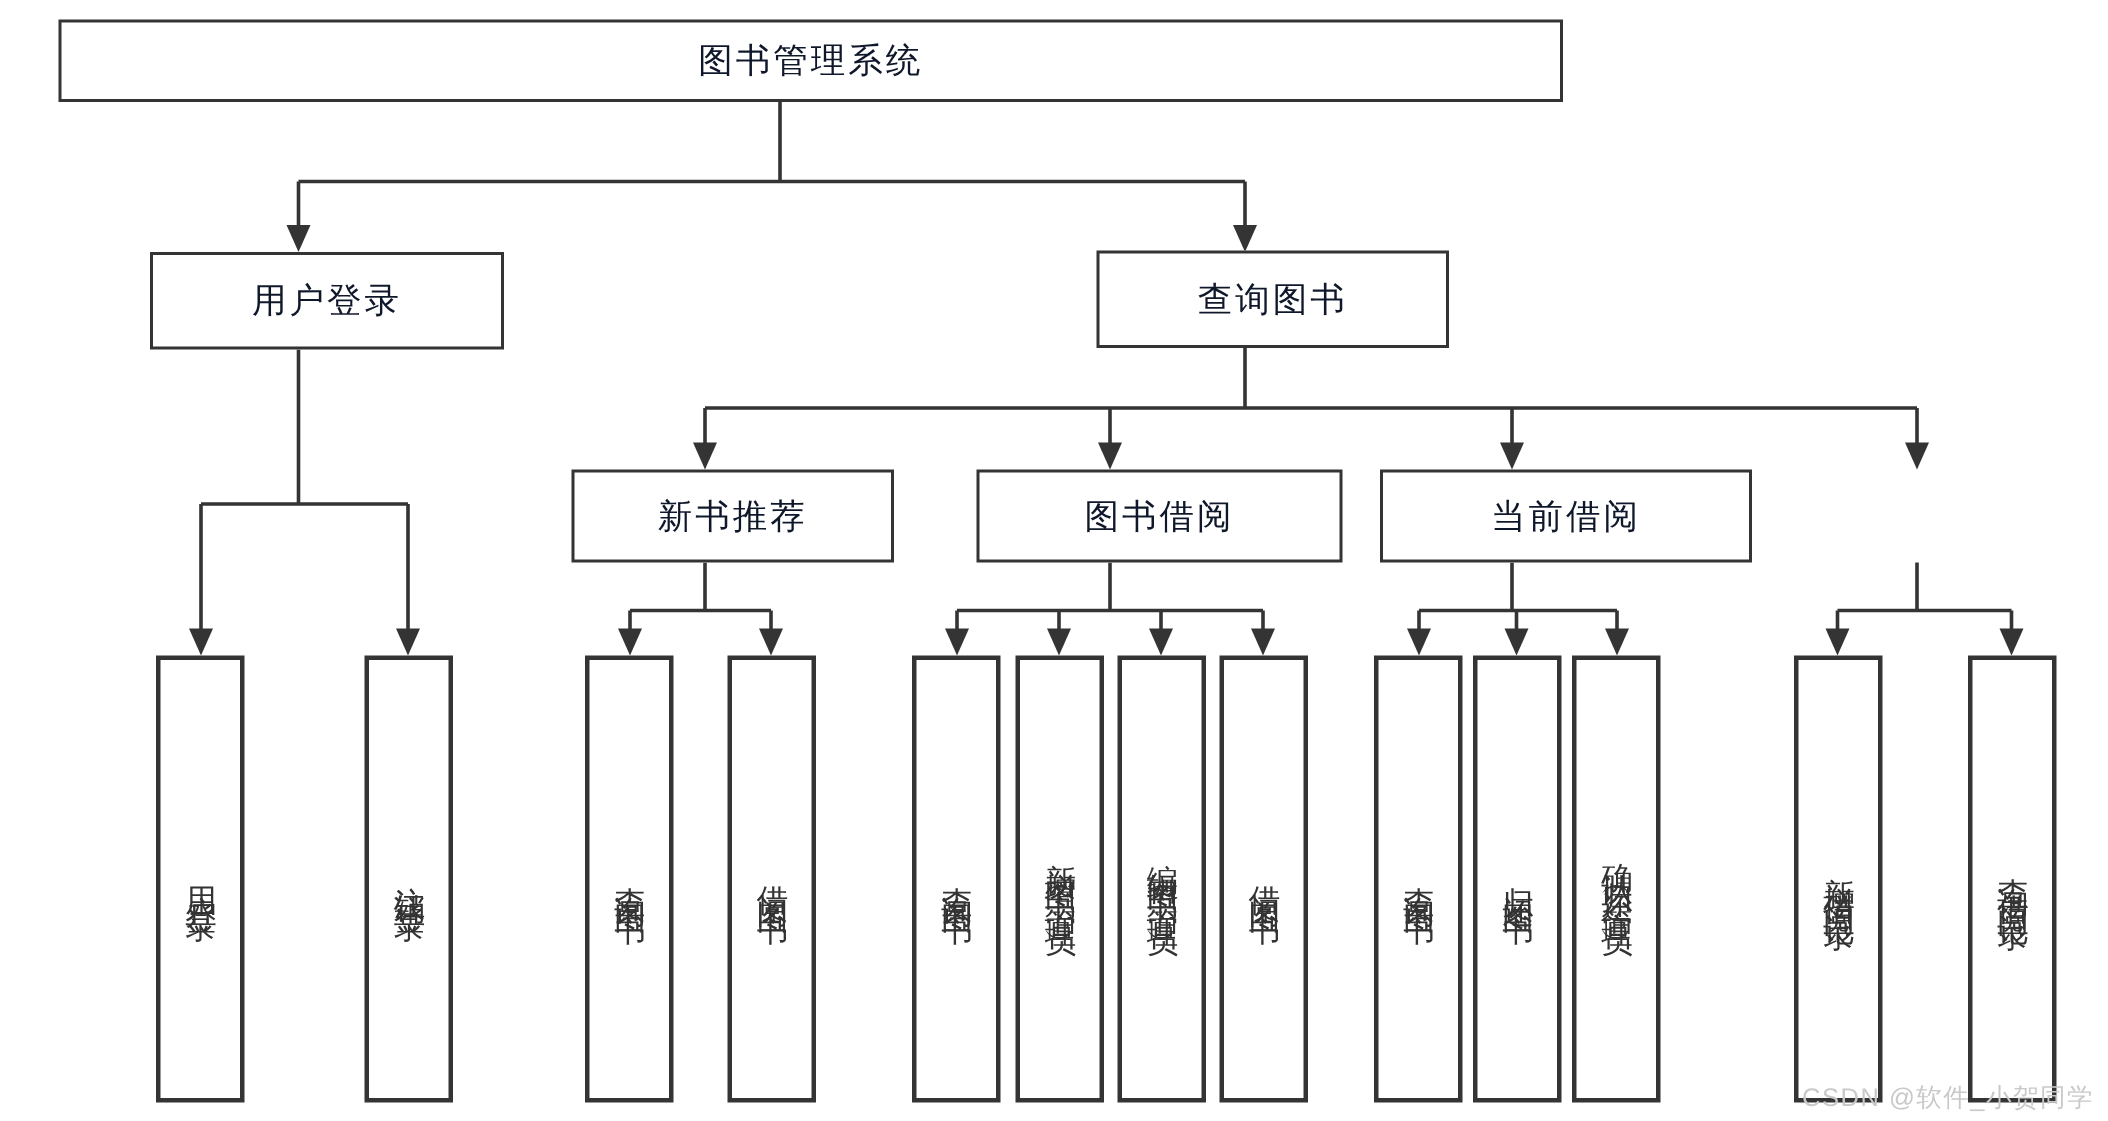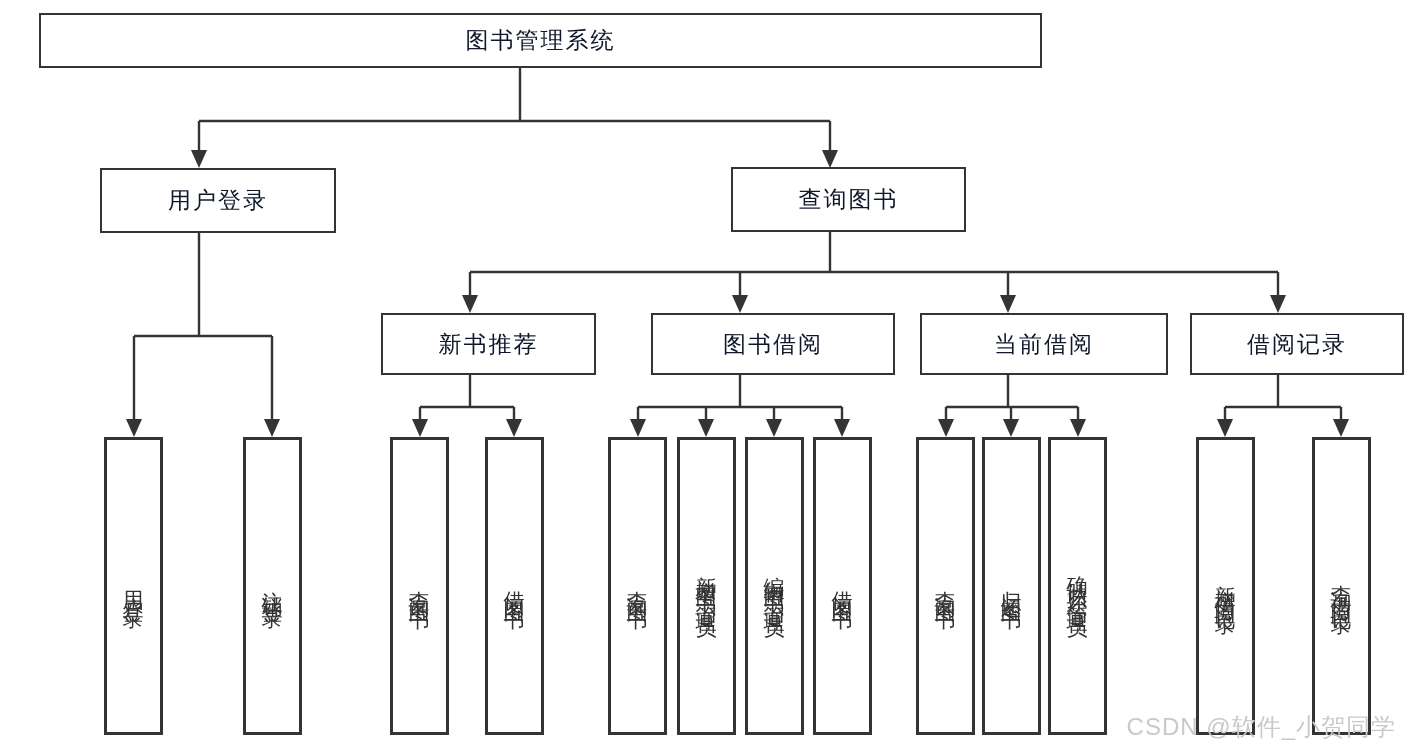--- a/index.html
+++ b/index.html
@@ -25,21 +25,21 @@
     position:absolute;box-sizing:border-box;z-index:1;
     top:437px;height:298px;width:59px;
     background:#ffffff;border:3px solid #343434;
     writing-mode:vertical-rl;text-orientation:mixed;
     display:flex;align-items:center;justify-content:center;
     font-size:21px;letter-spacing:6px;color:#333333;
     line-height:1;
   }
   .watermark{
     position:absolute;right:9px;bottom:4px;z-index:2;
-    font-size:24px;color:#c9c9c9;letter-spacing:1px;
+    font-size:17px;color:#c9c9c9;letter-spacing:1px;
     white-space:nowrap;
   }
 </style>
 </head>
 <body>
 
 <div class="canvas">
 
   <svg class="wires" width="1405" height="747" viewBox="0 0 1405 747">
     <path class="wire" d="
@@ -72,21 +72,20 @@
   </svg>
 
   <div class="hbox" style="left:20px;top:13px;width:1003px;height:55px">图书管理系统</div>
 
   <div class="hbox" style="left:81px;top:168px;width:236px;height:65px">用户登录</div>
   <div class="hbox" style="left:712px;top:167px;width:235px;height:65px">查询图书</div>
 
   <div class="hbox" style="left:362px;top:313px;width:215px;height:62px">新书推荐</div>
   <div class="hbox" style="left:632px;top:313px;width:244px;height:62px">图书借阅</div>
   <div class="hbox" style="left:901px;top:313px;width:248px;height:62px">当前借阅</div>
-  <div class="hbox" style="left:1171px;top:313px;width:214px;height:62px">借阅记录</div>
 
   <div class="vbox" style="left:104px">用户登录</div>
   <div class="vbox" style="left:243px">注销登录</div>
 
   <div class="vbox" style="left:390px">查询图书</div>
   <div class="vbox" style="left:485px">借阅图书</div>
 
   <div class="vbox" style="left:608px">查询图书</div>
   <div class="vbox" style="left:677px">新增图书（管理员）</div>
   <div class="vbox" style="left:745px">编辑图书（管理员）</div>

